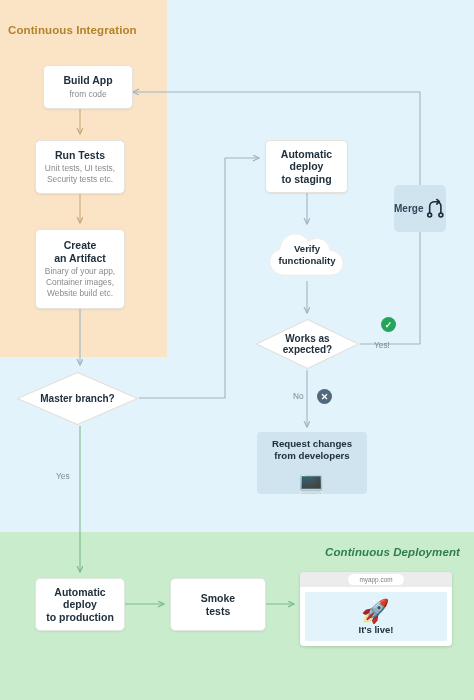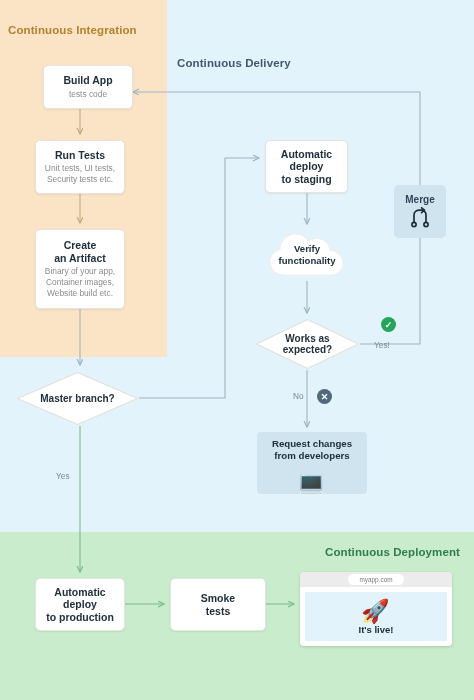--- a/index.html
+++ b/index.html
@@ -44,21 +44,21 @@
   
   .sec-title {
     position: absolute;
     font-weight: bold;
     font-size: 11.5px;
     letter-spacing: .1px;
     white-space: nowrap;
   }
   .sec-ci   { left: 8px;  top: 24px;  color: #b3822c; }
   .sec-cd   { left: 177px; top: 57px;  color: #3f5971; }
-  .sec-cdep { left: 325px; top: 546px; color: #2f7d4b; }
+  .sec-cdep { left: 325px; top: 546px; color: #2f7d4b; font-style: italic; }
 
   
   #wires {
     position: absolute;
     left: 0; top: 0;
     width: 474px; height: 700px;
     pointer-events: none;
   }
 
   
@@ -135,25 +135,24 @@
     color: #20303d;
     line-height: 11.5px;
   }
   #dia-master   { left: 16px;  top: 371px; width: 123px; height: 55px; text-decoration: underline; }
   #dia-works    { left: 255px; top: 318px; width: 105px; height: 52px; }
 
   
   #merge-chip {
     position: absolute;
     left: 394px; top: 185px;
-    width: 52px; height: 53px;
+    width: 52px; height: 47px;
     background: #cfe4ef;
     border-radius: 5px;
     display: flex;
-    flex-direction: column;
     align-items: center;
     justify-content: center;
     gap: 2px;
   }
   #merge-chip .mtxt {
     font-weight: bold;
     font-size: 10px;
     color: #31465a;
   }
 
@@ -272,21 +271,20 @@
 </head>
 <body>
 
 <div id="stage">
 
   <div class="band band-cd"></div>
   <div class="band band-ci"></div>
   <div class="band band-cdep"></div>
 
   <div class="sec-title sec-ci">Continuous Integration</div>
-  <div class="sec-title sec-cd">Continuous Delivery</div>
   <div class="sec-title sec-cdep">Continuous Deployment</div>
 
   <svg id="wires" viewBox="0 0 474 700">
     <defs>
       <marker id="ar-o" markerWidth="7" markerHeight="7" refX="5.4" refY="3" orient="auto">
         <path d="M0,0.4 L5.6,3 L0,5.6" fill="none" stroke="#c8a87c" stroke-width="1.1" stroke-linecap="round" stroke-linejoin="round"></path>
       </marker>
       <marker id="ar-b" markerWidth="7" markerHeight="7" refX="5.4" refY="3" orient="auto">
         <path d="M0,0.4 L5.6,3 L0,5.6" fill="none" stroke="#9fb4c2" stroke-width="1.1" stroke-linecap="round" stroke-linejoin="round"></path>
       </marker>
@@ -318,21 +316,21 @@
      request changes --&gt;
     <line x1="307" y1="370" x2="307" y2="427" stroke="#9fb4c2" stroke-width="1.1" marker-end="url(#ar-b)"></line>
 
     
     <line x1="125" y1="604" x2="164" y2="604" stroke="#7dbb8b" stroke-width="1.1" marker-end="url(#ar-g)"></line>
     <line x1="252" y1="604" x2="294" y2="604" stroke="#7dbb8b" stroke-width="1.1" marker-end="url(#ar-g)"></line>
   </svg>
 
   <div class="node" id="node-build">
     <div class="ttl">Build App</div>
-    <div class="sub">tests code</div>
+    <div class="sub">from code</div>
   </div>
 
   <div class="node" id="node-tests">
     <div class="ttl">Run Tests</div>
     <div class="sub ml">Unit tests, UI tests,<br>Security tests etc.</div>
   </div>
 
   <div class="node" id="node-artifact">
     <div class="ttl ml">Create<br>an Artifact</div>
     <div class="sub ml">Binary of your app,<br>Container images,<br>Website build etc.</div>

